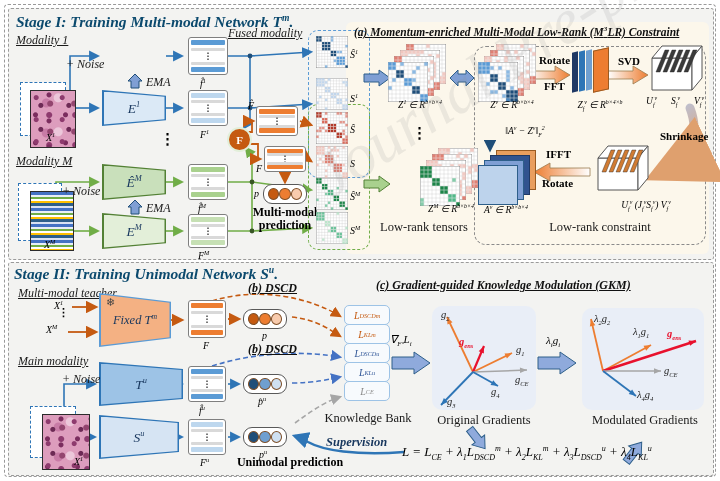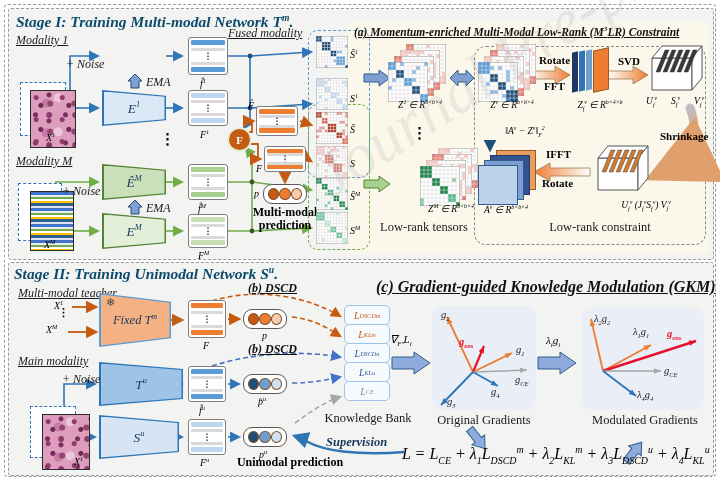--- a/index.html
+++ b/index.html
@@ -1495,21 +1495,21 @@
   <div class="abs small it" style="left:258px;top:395px;z-index:2;" data-bind-math="stage2.pu_hat">p̂<sup>u</sup></div>
   <div class="pbox" style="left:243px;top:427px;width:44px;height:20px;z-index:2;">
       <div class="dot" style="background: rgb(31, 78, 121);"></div>
       <div class="dot" style="background: rgb(111, 159, 208);"></div>
       <div class="dot" style="background: rgb(207, 224, 241);"></div>
     </div>
   <div class="abs small it" style="left:259px;top:448px;z-index:2;" data-bind-math="stage2.pu">p<sup>u</sup></div>
   <div class="abs b cap" style="left:222px;top:455px;width:136px;font-size:12px;z-index:2;" data-bind="stage2.unimodal_caption">Unimodal prediction</div>
   <div class="abs b it" style="left:326px;top:435px;font-size:12.5px;color:#17365d;z-index:2;" data-bind="stage2.supervision">Supervision</div>
 
-  <div class="abs ptitle" style="left:376px;top:278px;font-size:16px;z-index:2;" data-bind-math="panel_c.title">(c) Gradient-guided Knowledge Modulation (GKM)</div>
+  <div class="abs ptitle" style="left:376px;top:278px;font-size:12px;z-index:2;" data-bind-math="panel_c.title">(c) Gradient-guided Knowledge Modulation (GKM)</div>
 
   <div class="abs" style="left:344px;top:306px;z-index:2;">
     <div class="bankbox" data-bind-math="panel_c.bank.items.0.label" style="color: rgb(197, 90, 17);">L<sub>DSCD</sub><sup>m</sup></div>
     <div class="bankbox" data-bind-math="panel_c.bank.items.1.label" style="color: rgb(197, 90, 17);">L<sub>KL</sub><sup>m</sup></div>
     <div class="bankbox" data-bind-math="panel_c.bank.items.2.label" style="color: rgb(47, 85, 151);">L<sub>DSCD</sub><sup>u</sup></div>
     <div class="bankbox" data-bind-math="panel_c.bank.items.3.label" style="color: rgb(47, 85, 151);">L<sub>KL</sub><sup>u</sup></div>
     <div class="bankbox" data-bind-math="panel_c.bank.items.4.label" style="color: rgb(138, 138, 138);">L<sub>CE</sub></div>
   </div>
   <div class="abs lab cap" style="left:316px;top:411px;width:104px;font-size:12.5px;z-index:2;" data-bind="panel_c.bank.caption">Knowledge Bank</div>
   <div class="abs" style="left:390px;top:333px;font-size:11px;z-index:2;" data-bind-math="panel_c.grad_arrow">∇<sub>Fᵘ</sub>L<sub>i</sub></div>
@@ -1553,16 +1553,16 @@
         <polygon points="54,88 50.111156489309224,81.54113816920054 46.72955343653463,86.004854198863" fill="#2e75b6"></polygon>
       </svg>
   </div>
   <div class="abs vlabel it" style="left:594px;top:313px;z-index:3;" data-bind-math="panel_c.modulated.vectors.0.label">λ<sub>2</sub>g<sub>2</sub></div>
   <div class="abs vlabel it" style="left:633px;top:326px;z-index:3;" data-bind-math="panel_c.modulated.vectors.1.label">λ<sub>1</sub>g<sub>1</sub></div>
   <div class="abs vlabel it b" style="left:667px;top:328px;color:#e8112d;z-index:3;" data-bind-math="panel_c.modulated.vectors.2.label">g<sub>ens</sub></div>
   <div class="abs vlabel it" style="left:664px;top:365px;z-index:3;" data-bind-math="panel_c.modulated.vectors.3.label">g<sub>CE</sub></div>
   <div class="abs vlabel it" style="left:637px;top:389px;z-index:3;" data-bind-math="panel_c.modulated.vectors.4.label">λ<sub>4</sub>g<sub>4</sub></div>
   <div class="abs lab cap" style="left:584px;top:413px;width:122px;font-size:12.5px;z-index:2;" data-bind="panel_c.modulated.caption">Modulated Gradients</div>
 
-  <div class="abs" style="left:402px;top:444px;font-size:16px;z-index:2;" data-bind-math="panel_c.formula">L = L<sub>CE</sub> + λ<sub>1</sub>L<sub>DSCD</sub><sup>m</sup> + λ<sub>2</sub>L<sub>KL</sub><sup>m</sup> + λ<sub>3</sub>L<sub>DSCD</sub><sup>u</sup> + λ<sub>4</sub>L<sub>KL</sub><sup>u</sup></div>
+  <div class="abs" style="left:402px;top:444px;font-size:13px;z-index:2;" data-bind-math="panel_c.formula">L = L<sub>CE</sub> + λ<sub>1</sub>L<sub>DSCD</sub><sup>m</sup> + λ<sub>2</sub>L<sub>KL</sub><sup>m</sup> + λ<sub>3</sub>L<sub>DSCD</sub><sup>u</sup> + λ<sub>4</sub>L<sub>KL</sub><sup>u</sup></div>
 
   <div class="abs wm ser" style="left:300px;top:150px;" data-bind="watermark">Journal Pre-proof</div>
 </div>
 
 </body></html>

